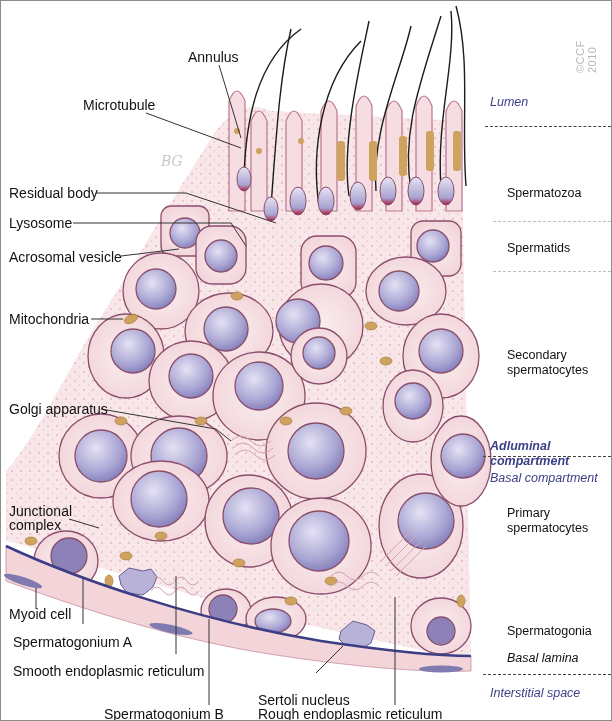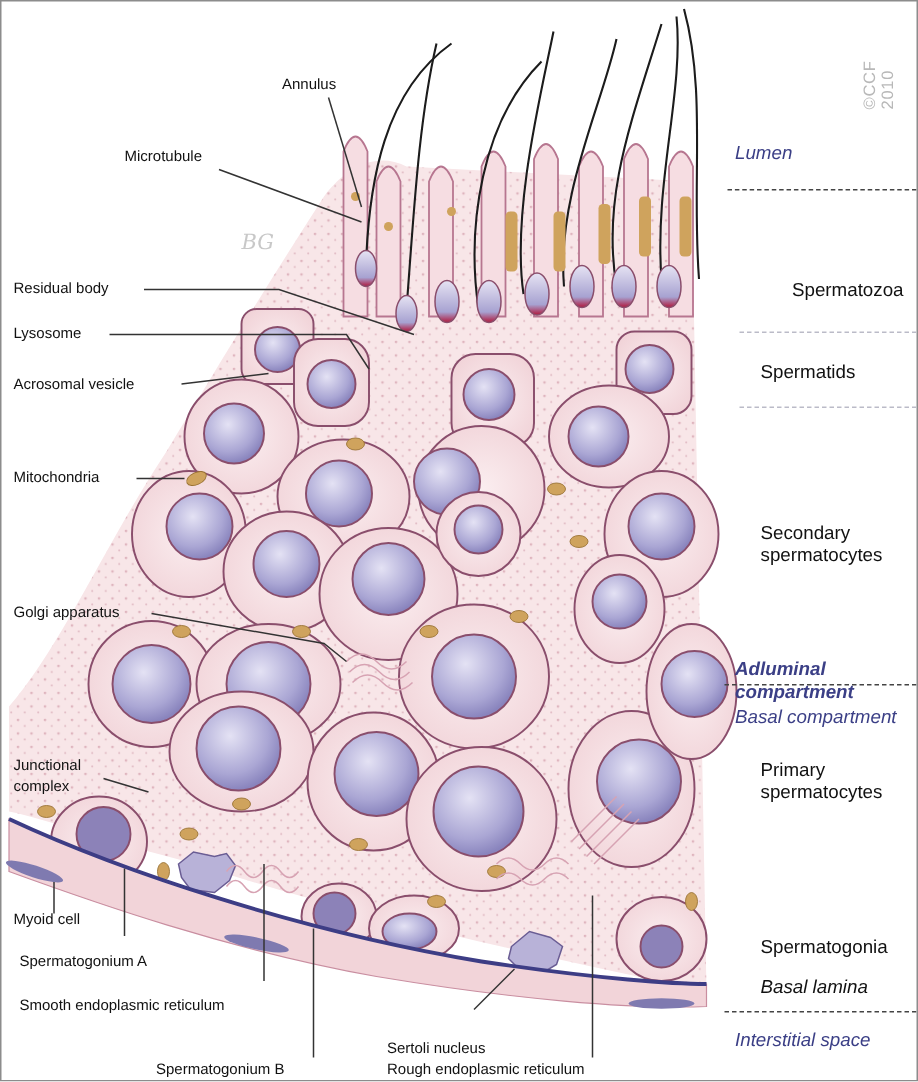--- a/index.html
+++ b/index.html
@@ -1,19 +1,19 @@
 <!DOCTYPE html>
 <html><head>
 <meta charset="utf-8">
 <style>
   html,body{margin:0;padding:0;background:#ffffff;}
   body{width:612px;height:721px;overflow:hidden;font-family:"Liberation Sans",sans-serif;}
   #frame{position:relative;width:610px;height:719px;border:1px solid #8c8c8c;background:#ffffff;overflow:hidden;}
   svg#art{position:absolute;left:0;top:0;}
-  .lbl{position:absolute;font-size:10px;color:#111;white-space:nowrap;line-height:14px;}
+  .lbl{position:absolute;font-size:14px;color:#111;white-space:nowrap;line-height:14px;}
   .zone{position:absolute;font-size:12.5px;color:#3b3f86;font-style:italic;line-height:15px;white-space:nowrap;}
   .stage{position:absolute;font-size:12.5px;color:#111;line-height:15px;}
   .dash{position:absolute;height:0;border-top:1.5px dashed #444;}
   .dash.light{border-top:1.5px dashed #bbbbc8;}
   .copy{position:absolute;left:573px;top:72px;transform:rotate(-90deg);transform-origin:left top;font-size:11px;color:#b8b8b8;letter-spacing:0.5px;}
 </style>
 </head>
 <body>
 
 <div id="frame">
@@ -225,21 +225,21 @@
   <div class="lbl" style="left:12px;top:663px;">Smooth endoplasmic reticulum</div>
   <div class="lbl" style="left:103px;top:706px;">Spermatogonium B</div>
   <div class="lbl" style="left:257px;top:680px;margin-top:12px;">Sertoli nucleus</div>
   <div class="lbl" style="left:257px;top:706px;">Rough endoplasmic reticulum</div>
 
   <div class="copy">©CCF 2010</div>
 
   <div class="zone" style="left:489px;top:94px;">Lumen</div>
   <div class="dash" style="left:484px;top:125px;width:126px;"></div>
 
-  <div class="stage" style="left:527px;top:185px;text-align:right;">Spermatozoa</div>
+  <div class="stage" style="left:506px;top:185px;text-align:right;">Spermatozoa</div>
   <div class="dash light" style="left:492px;top:220px;width:118px;"></div>
 
   <div class="stage" style="left:506px;top:240px;">Spermatids</div>
   <div class="dash light" style="left:492px;top:270px;width:118px;"></div>
 
   <div class="stage" style="left:506px;top:347px;white-space:pre-line;">Secondary
 spermatocytes</div>
 
   <div class="zone" style="left:489px;top:438px;white-space:pre-line;font-weight:bold;">Adluminal
 compartment</div>

